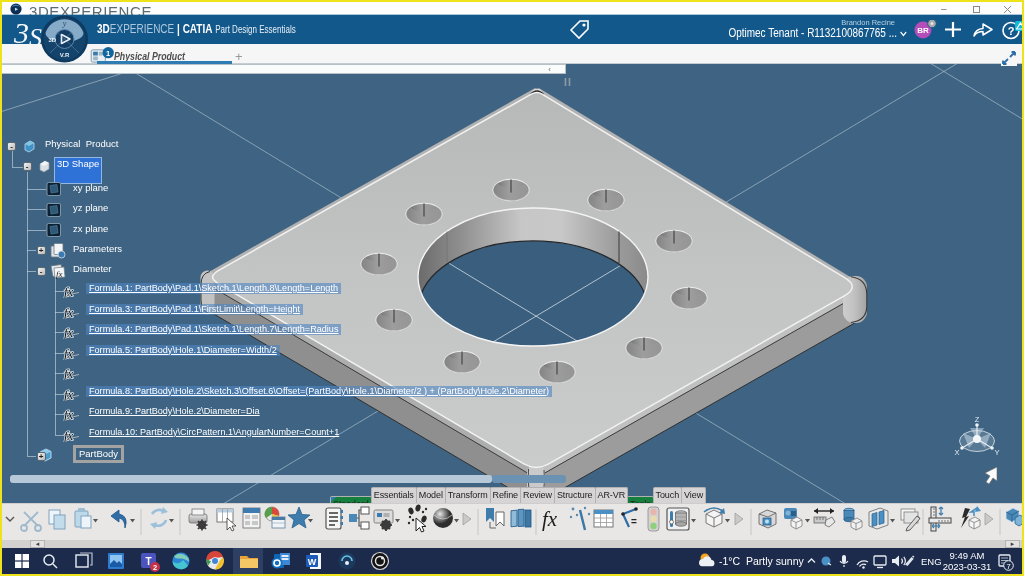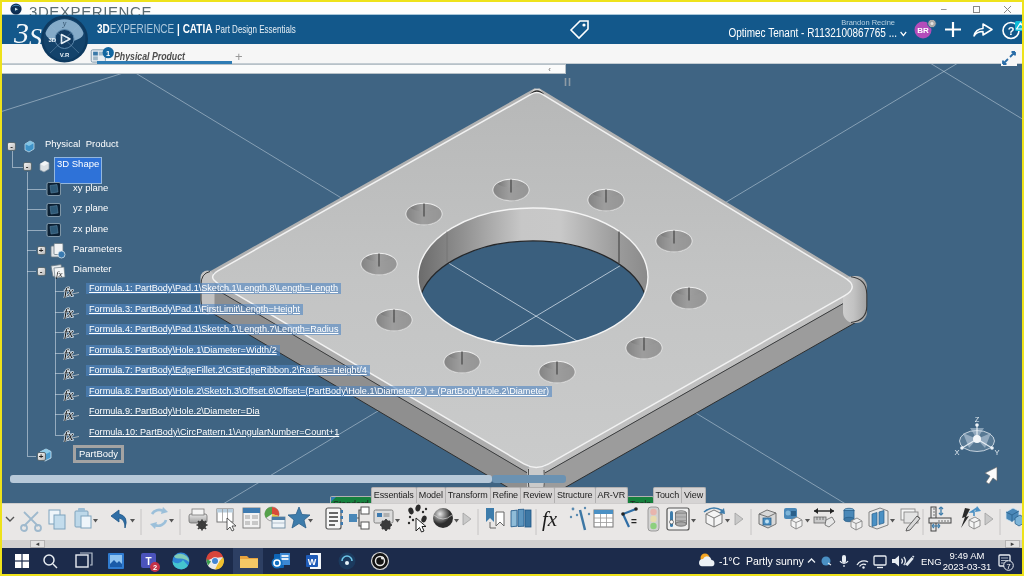--- a/index.html
+++ b/index.html
@@ -343,21 +343,20 @@
         <use href="#fxicon"></use>
       </svg>
 <div class="frow" style="left:84px;top:245px"><span class="hl">Formula.4: PartBody\Pad.1\Sketch.1\Length.7\Length=Radius</span></div>
 <svg class="abs fxi" style="left:61px;top:266.5px" width="18" height="14" viewBox="0 0 18 14">
         <use href="#fxicon"></use>
       </svg>
 <div class="frow" style="left:84px;top:265.5px"><span class="hl">Formula.5: PartBody\Hole.1\Diameter=Width/2</span></div>
 <svg class="abs fxi" style="left:61px;top:287px" width="18" height="14" viewBox="0 0 18 14">
         <use href="#fxicon"></use>
       </svg>
-<div class="frow" style="left:84px;top:286px"><span class="hl">Formula.7: PartBody\EdgeFillet.2\CstEdgeRibbon.2\Radius=Height/4</span></div>
 <svg class="abs fxi" style="left:61px;top:307.5px" width="18" height="14" viewBox="0 0 18 14">
         <use href="#fxicon"></use>
       </svg>
 <div class="frow" style="left:84px;top:306.5px"><span class="hl">Formula.8: PartBody\Hole.2\Sketch.3\Offset.6\Offset=(PartBody\Hole.1\Diameter/2 ) + (PartBody\Hole.2\Diameter)</span></div>
 <svg class="abs fxi" style="left:61px;top:328px" width="18" height="14" viewBox="0 0 18 14">
         <use href="#fxicon"></use>
       </svg>
 <div class="frow" style="left:84px;top:327px"><span style="padding:0 3px">Formula.9: PartBody\Hole.2\Diameter=Dia</span></div>
 <svg class="abs fxi" style="left:61px;top:348.5px" width="18" height="14" viewBox="0 0 18 14">
         <use href="#fxicon"></use>

